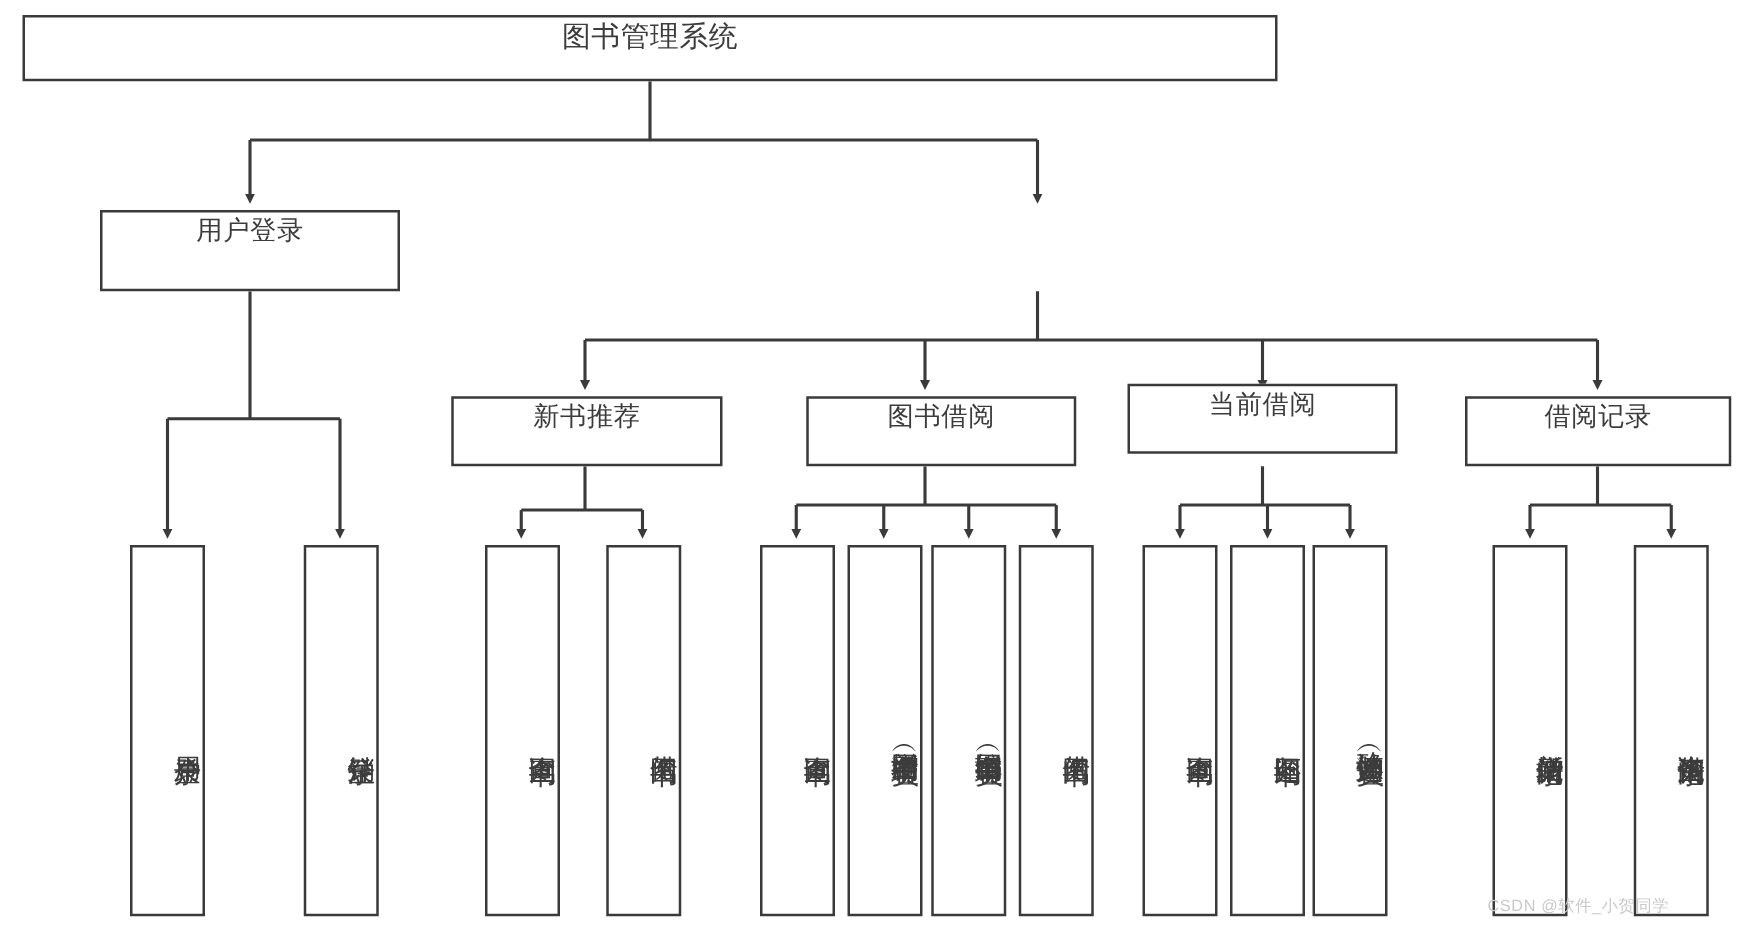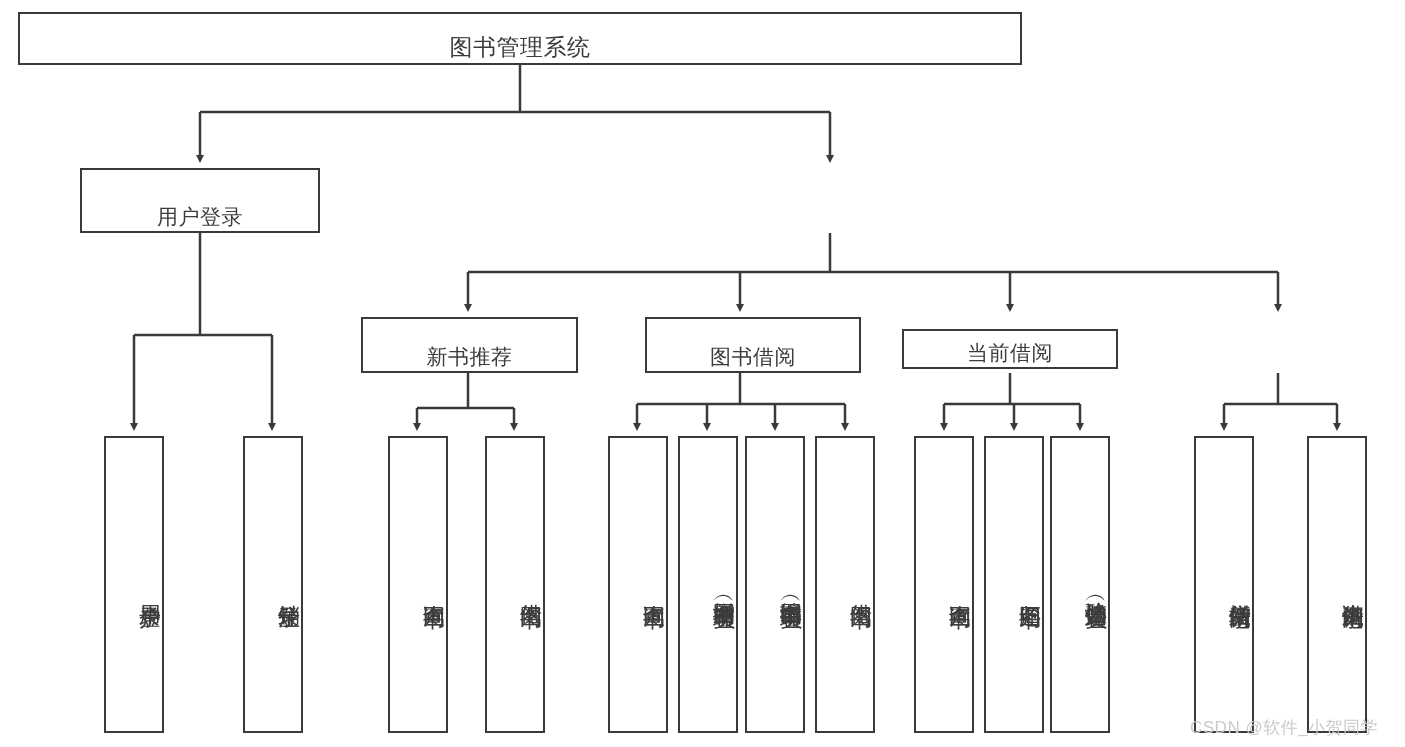--- a/index.html
+++ b/index.html
@@ -24,21 +24,21 @@
     width: 1405px;
     height: 747px;
     pointer-events: none;
   }
   .node {
     position: absolute;
     box-sizing: border-box;
     border: 2px solid #3a3a3a;
     background: #ffffff;
     display: flex;
-    align-items: flex-end;
+    align-items: flex-start;
     justify-content: center;
     color: #3c3c3c;
     letter-spacing: 0.5px;
   }
   .node.root {
     font-size: 23px;
   }
   .node.lvl1 {
     font-size: 21px;
   }
@@ -52,21 +52,21 @@
     justify-content: center;
     padding-top: 8px;
     font-size: 22px;
     line-height: 1.06;
     letter-spacing: 1px;
     white-space: nowrap;
   }
   .watermark {
     position: absolute;
     color: #c9c9c9;
-    font-size: 17px;
+    font-size: 13px;
     letter-spacing: 0.5px;
     white-space: nowrap;
   }
 </style>
 </head>
 <body>
 
 <div id="canvas">
 
   <svg id="wires" viewBox="0 0 1405 747">
@@ -126,22 +126,25 @@
   <div class="node lvl1" style="left:80px; top:168px; width:240px; height:65px;">
     <span>用户登录</span>
   </div>
 
   <div class="node lvl2" style="left:361px; top:317px; width:217px; height:56px;">
     <span>新书推荐</span>
   </div>
   <div class="node lvl2" style="left:633px; top:317px; width:216px; height:56px;margin-left:12px;">
     <span>图书借阅</span>
   </div>
-  <div class="node lvl2" style="left:902px; top:329px; width:216px; height:40px;">
+  <div class="node lvl2" style="left:902px; top:307px; width:216px; height:56px;">
     <span>当前借阅</span>
+  </div>
+  <div class="node lvl2" style="left:1172px; top:317px; width:213px; height:56px;">
+    <span>借阅记录</span>
   </div>
 
   <div class="node leaf" style="left:104px; top:436px; width:60px; height:297px;">
     <span>用户登录</span>
   </div>
   <div class="node leaf" style="left:243px; top:436px; width:60px; height:297px;">
     <span>注销登录</span>
   </div>
 
   <div class="node leaf" style="left:388px; top:436px; width:60px; height:297px;">

